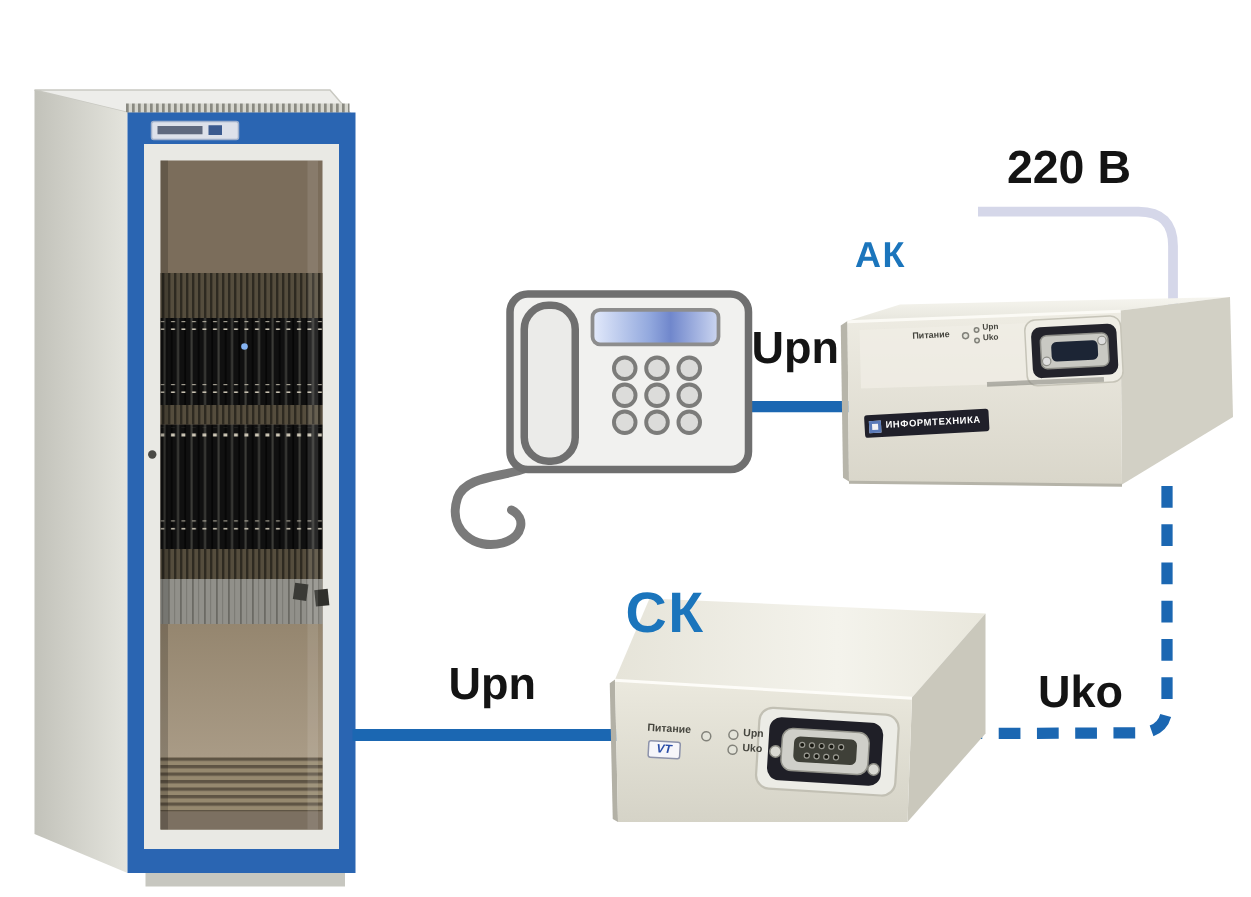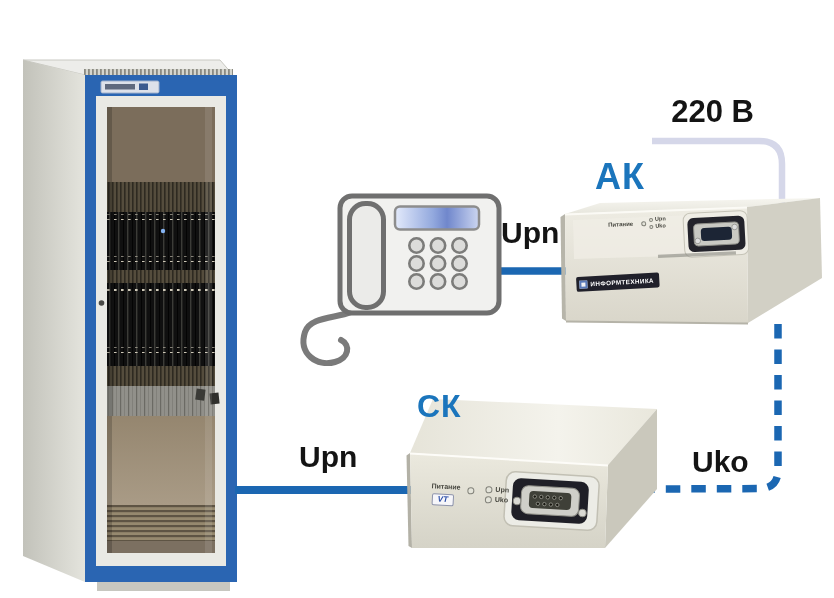--- a/index.html
+++ b/index.html
@@ -4,22 +4,22 @@
 <style>
   html,body{margin:0;padding:0;background:#ffffff;}
   .stage{
     position:relative;width:834px;height:598px;overflow:hidden;
     background:var(--background,#ffffff);
     font-family:"Liberation Sans", sans-serif;
   }
   .stage svg{position:absolute;left:0;top:0;}
   .lbl{position:absolute;line-height:1;font-weight:700;color:var(--label_text,#141414);white-space:nowrap;}
   .l-220v{left:648px;top:96px;width:106px;text-align:right;font-size:31px;}
-  .l-ak{left:595px;top:159px;font-size:36px;color:var(--device_label,#1b75bc);letter-spacing:1px;}
-  .l-ck{left:417px;top:390px;font-size:32px;color:var(--device_label,#1b75bc);letter-spacing:1px;}
+  .l-ak{left:570px;top:159px;font-size:24px;color:var(--device_label,#1b75bc);letter-spacing:1px;}
+  .l-ck{left:417px;top:390px;font-size:38px;color:var(--device_label,#1b75bc);letter-spacing:1px;}
   .l-upn1{left:501px;top:218px;font-size:30px;}
   .l-upn2{left:299px;top:442px;font-size:30px;}
   .l-uko{left:692px;top:447px;font-size:30px;}
 
   .panel{position:absolute;transform-origin:0 0;}
   .ptext{position:absolute;line-height:1;color:#45453e;font-weight:700;white-space:nowrap;}
   .led{position:absolute;border-radius:50%;background:#e4e4da;border:1px solid #82827a;box-sizing:border-box;}
 
   .ak-panel{left:604px;top:220px;width:90px;height:22px;transform:rotate(-2.5deg);}
   .ak-pow-label{left:4px;top:2px;font-size:6px;}

